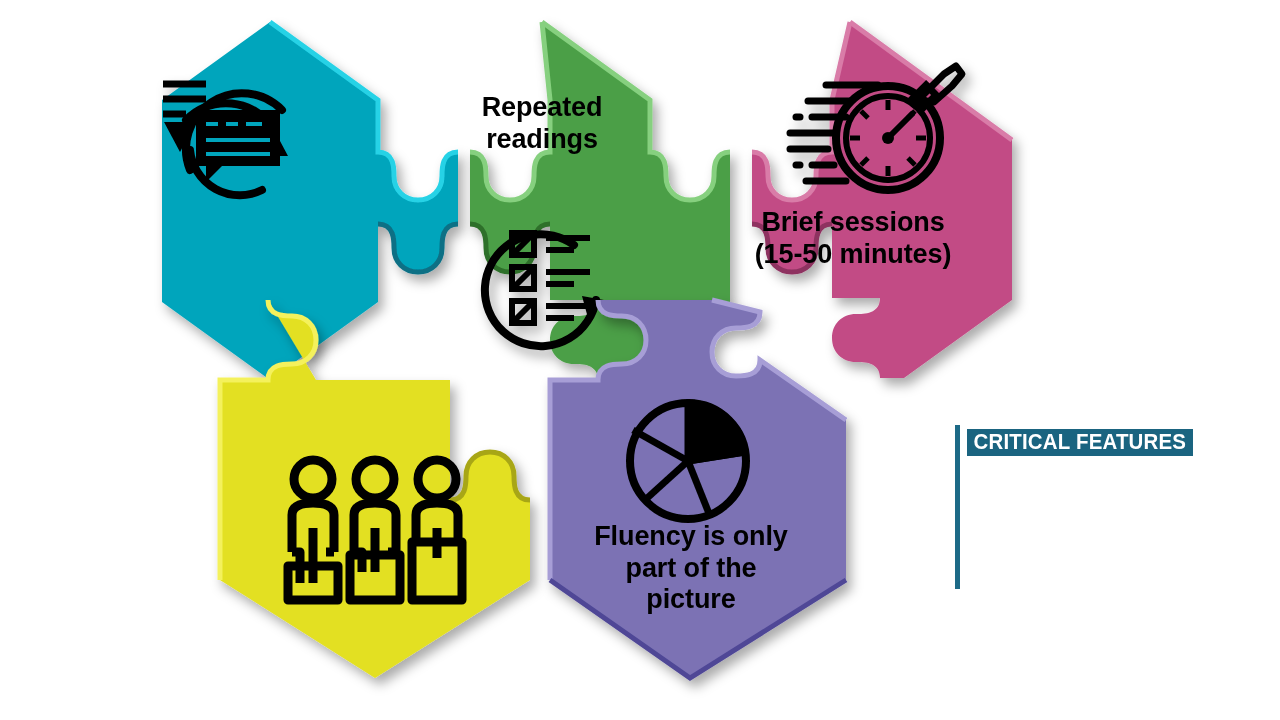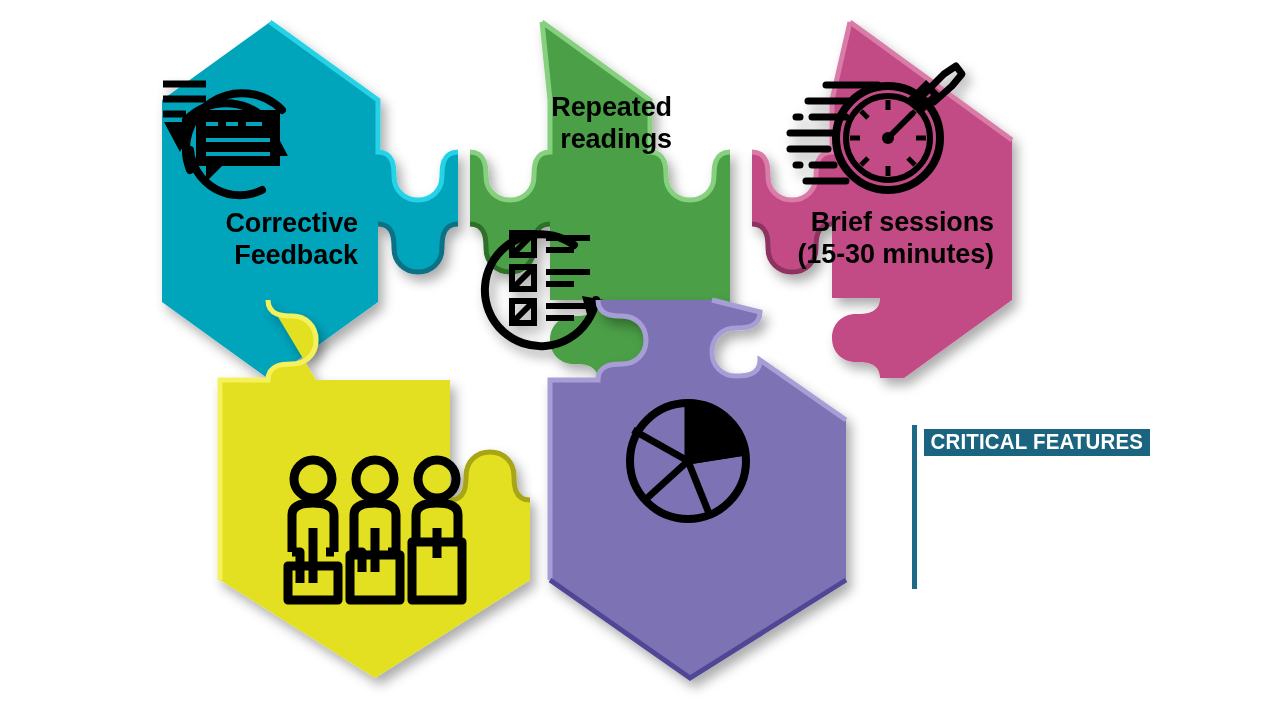--- a/index.html
+++ b/index.html
@@ -21,21 +21,21 @@
     height: 720px;
   }
   #puzzle-svg {
     position: absolute;
     left: 0; top: 0;
     width: 1280px;
     height: 720px;
   }
   .hex-label {
     position: absolute;
-    text-align: right;
+    text-align: center;
     font-weight: bold;
     color: #000000;
     line-height: 1.17;
     letter-spacing: -0.1px;
     white-space: pre-line;
     pointer-events: none;
   }
   #label-corrective {
     left: 98px;  top: 208px;  width: 260px;  font-size: 27px;
   }
@@ -48,21 +48,21 @@
   #label-differentiate {
     left: 245px; top: 362px;  width: 260px;  font-size: 27px;
   }
   #label-fluency {
     left: 560px; top: 521px;  width: 262px;  font-size: 27px;
   }
 
   
   #title-block {
     position: absolute;
-    left: 912px;
+    left: 955px;
     top: 425px;
     width: 300px;
     height: 170px;
   }
   #title-rule {
     position: absolute;
     left: 0; top: 0;
     width: 5px;
     height: 164px;
     background: #1d6a87;
@@ -333,29 +333,30 @@
         <g stroke="#000000" stroke-width="7" stroke-linecap="butt">
           <line x1="688" y1="461" x2="745" y2="452"></line>
           <line x1="688" y1="461" x2="633" y2="430"></line>
           <line x1="688" y1="461" x2="645" y2="500"></line>
           <line x1="688" y1="461" x2="710" y2="516"></line>
         </g>
       </g>
     </g>
   </svg>
 
-  <div class="hex-label" id="label-corrective">Corrective
-Feedback</div>
 
   <div class="hex-label" id="label-repeated">Repeated
 readings</div>
 
   <div class="hex-label" id="label-brief">Brief sessions
-(15-30 minutes)</div>
-
-
+(15-50 minutes)</div>
+
+
+  <div class="hex-label" id="label-fluency">Fluency is only
+part of the
+picture</div>
 
   <div id="title-block">
     <div id="title-rule"></div>
     <div id="title-eyebrow">CRITICAL FEATURES</div>
   </div>
 
 </div>
 
 </body></html>

